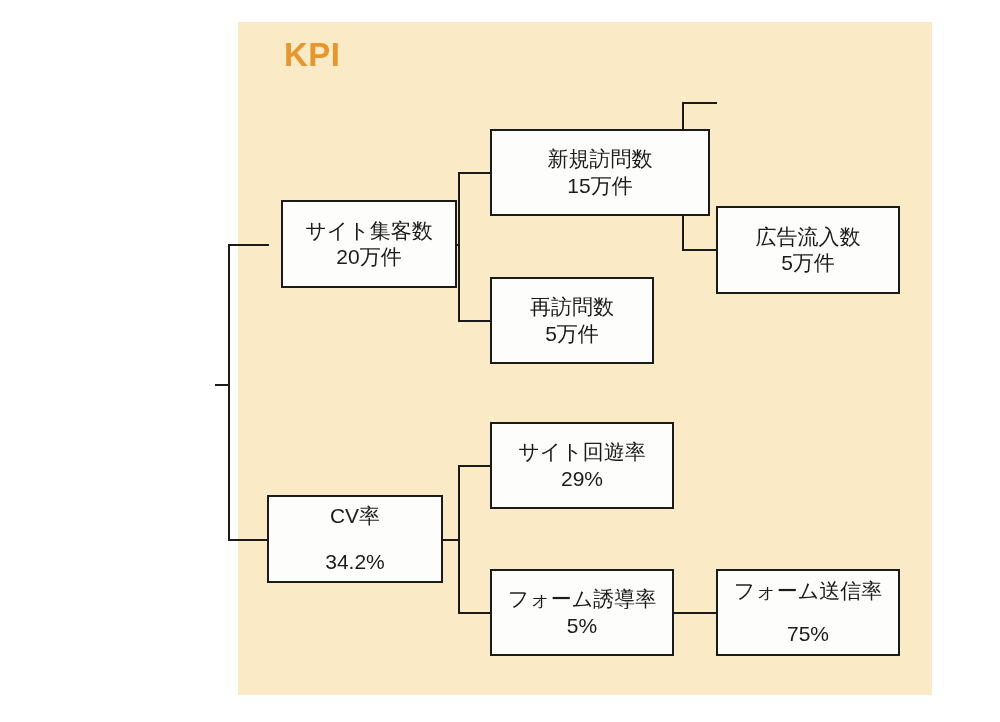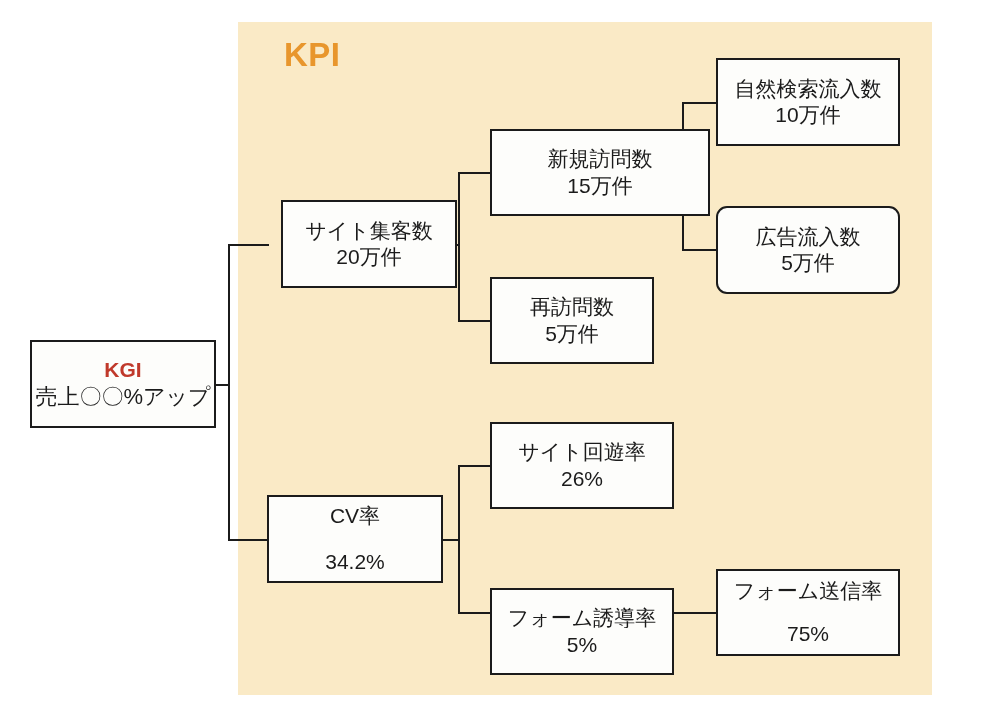--- a/index.html
+++ b/index.html
@@ -114,61 +114,53 @@
   <div class="conn h" style="left:682px; top:102px; width:35px;"></div>
   <div class="conn h" style="left:682px; top:249px; width:35px;"></div>
 
   <div class="conn h" style="left:443px; top:539px; width:17px;"></div>
   <div class="conn v" style="left:458px; top:466px; height:148px;"></div>
   <div class="conn h" style="left:458px; top:465px; width:33px;"></div>
   <div class="conn h" style="left:458px; top:612px; width:33px;"></div>
 
   <div class="conn h" style="left:674px; top:612px; width:43px;"></div>
 
-  <div class="node kgi" style="left:30px; top:340px; width:186px; height:88px;">
-    <div class="line1">KGI</div>
-    <div class="line2">売上〇〇%アップ</div>
-  </div>
 
   <div class="node" style="left:281px; top:200px; width:176px; height:88px;">
     <div class="line1">サイト集客数</div>
     <div class="line2">20万件</div>
   </div>
 
   <div class="node" style="left:490px; top:129px; width:220px; height:87px;">
     <div class="line1">新規訪問数</div>
     <div class="line2">15万件</div>
   </div>
 
-  <div class="node" style="left:716px; top:58px; width:184px; height:88px;">
-    <div class="line1">自然検索流入数</div>
-    <div class="line2">10万件</div>
-  </div>
 
-  <div class="node" style="left:716px; top:206px; width:184px; height:88px;border-radius:11px;">
+  <div class="node" style="left:716px; top:206px; width:184px; height:88px;">
     <div class="line1">広告流入数</div>
     <div class="line2">5万件</div>
   </div>
 
   <div class="node" style="left:490px; top:277px; width:164px; height:87px;">
     <div class="line1">再訪問数</div>
     <div class="line2">5万件</div>
   </div>
 
   <div class="node" style="left:267px; top:495px; width:176px; height:88px;gap:20px;">
     <div class="line1">CV率</div>
     <div class="line2">34.2%</div>
   </div>
 
   <div class="node" style="left:490px; top:422px; width:184px; height:87px;">
     <div class="line1">サイト回遊率</div>
-    <div class="line2">26%</div>
+    <div class="line2">29%</div>
   </div>
 
-  <div class="node" style="left:490px; top:569px; width:184px; height:87px;margin-top:19px;">
+  <div class="node" style="left:490px; top:569px; width:184px; height:87px;">
     <div class="line1">フォーム誘導率</div>
     <div class="line2">5%</div>
   </div>
 
   <div class="node" style="left:716px; top:569px; width:184px; height:87px;gap:16px;">
     <div class="line1">フォーム送信率</div>
     <div class="line2">75%</div>
   </div>
 
 </div>

